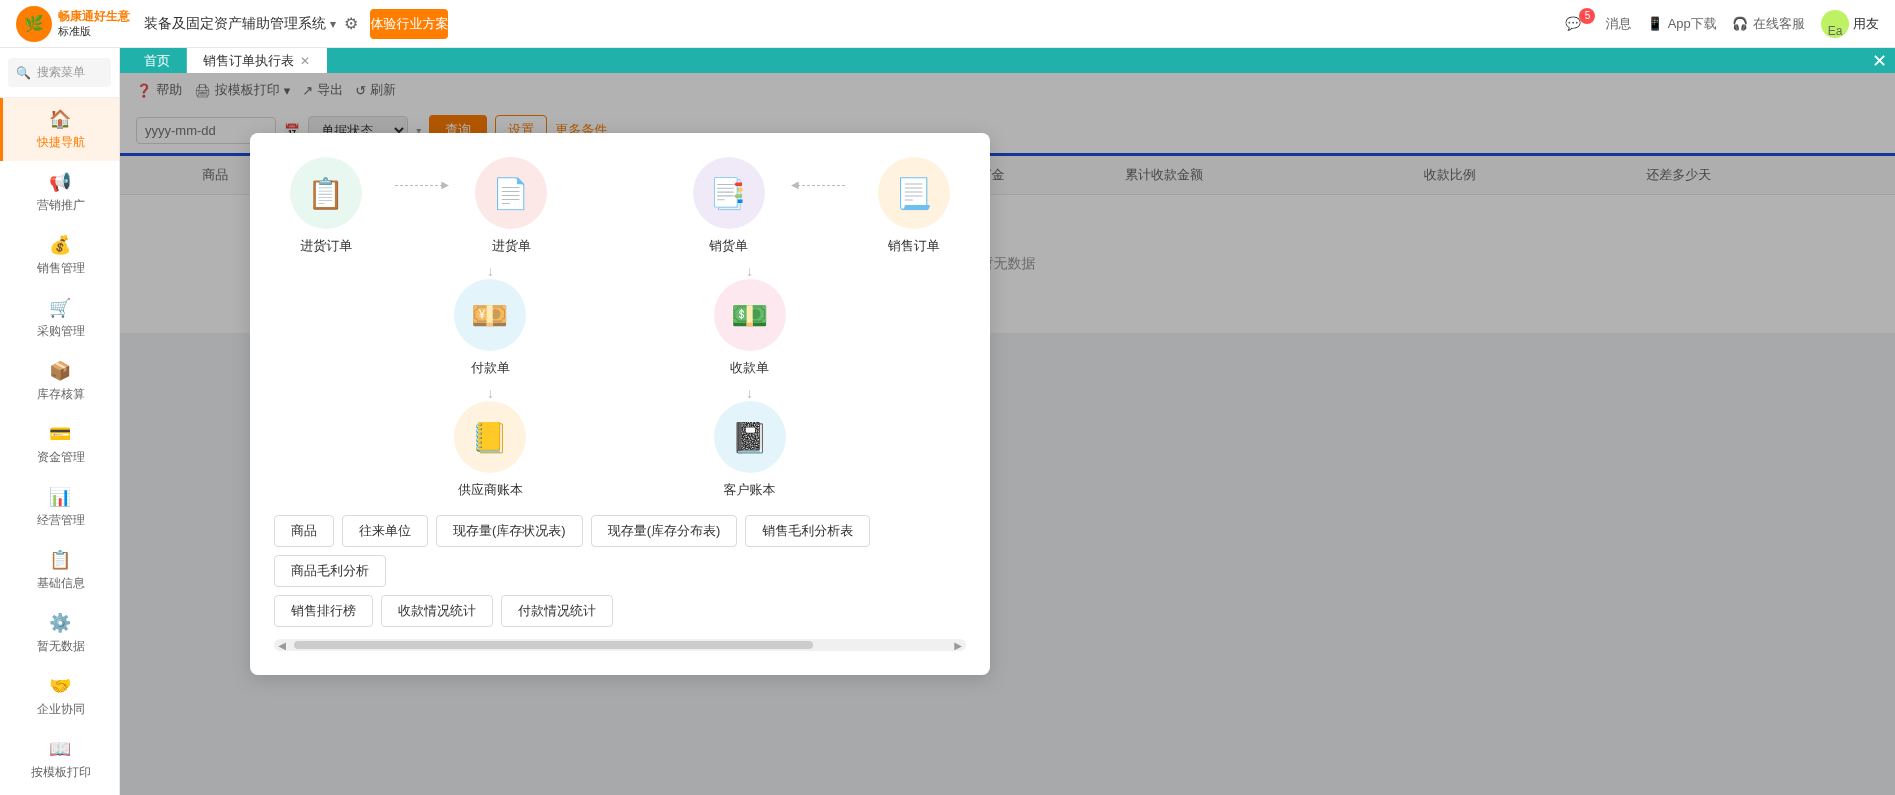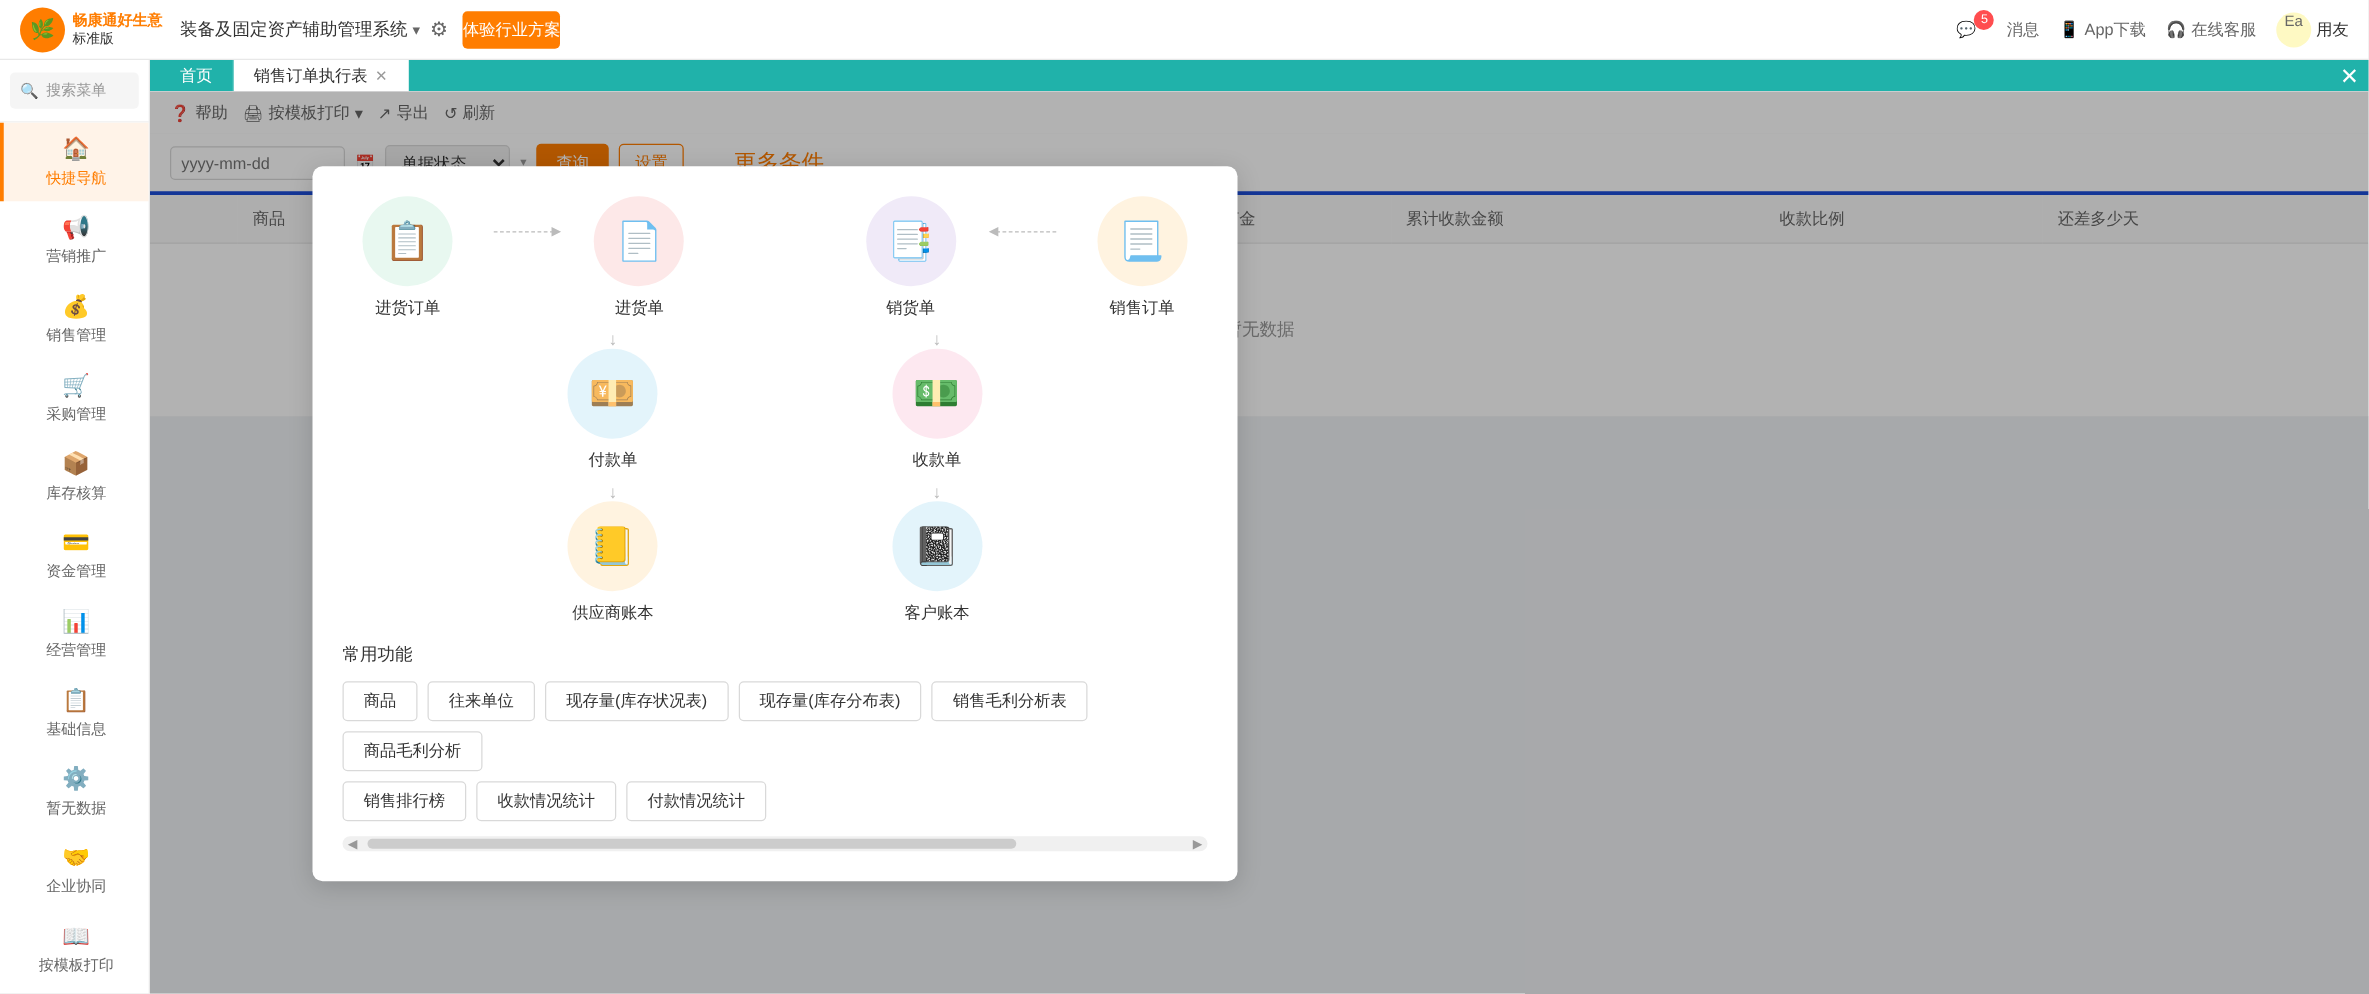--- a/index.html
+++ b/index.html
@@ -90,23 +90,23 @@
       align-items: center;
       justify-content: center;
       position: relative;
       top: -8px;
       left: -6px;
     }
     .user-avatar {
       width: 28px;
       height: 28px;
       border-radius: 50%;
-      background: #fef9c3;
-      display: flex;
-      align-items: flex-start;
+      background: #bef264;
+      display: flex;
+      align-items: flex-end;
       justify-content: center;
       font-size: 12px;
       color: #666;
     }
 
     
     .main-layout {
       display: flex;
       height: calc(795px - 48px);
     }
@@ -264,22 +264,21 @@
       color: #ff7d00;
       border: 1px solid #ff7d00;
       border-radius: 4px;
       padding: 5px 12px;
       cursor: pointer;
       font-size: 13px;
     }
     .more-filter {
       color: #ff7d00;
       cursor: pointer;
-      font-size: 18px;
-      margin-left: 32px;
+      font-size: 13px;
     }
 
     
     .data-table {
       width: 100%;
       border-collapse: collapse;
       background: #fff;
     }
     .data-table th {
       background: #fafafa;
@@ -672,21 +671,20 @@
                 <div class="flow-circle blue">
                   <span style="font-size:30px;color:#4bb0d0;">📓</span>
                 </div>
                 <span class="flow-label">客户账本</span>
               </div>
             </div>
             <div style="width:100px;"></div>
           </div>
 
           <div>
-            <div class="common-func-title">常用功能</div>
             <div class="func-btns">
               <button class="func-btn">商品</button>
               <button class="func-btn">往来单位</button>
               <button class="func-btn">现存量(库存状况表)</button>
               <button class="func-btn">现存量(库存分布表)</button>
               <button class="func-btn">销售毛利分析表</button>
               <button class="func-btn">商品毛利分析</button>
             </div>
             <div class="func-btns" style="margin-top:8px;align-items:center;">
               <button class="func-btn">销售排行榜</button>

